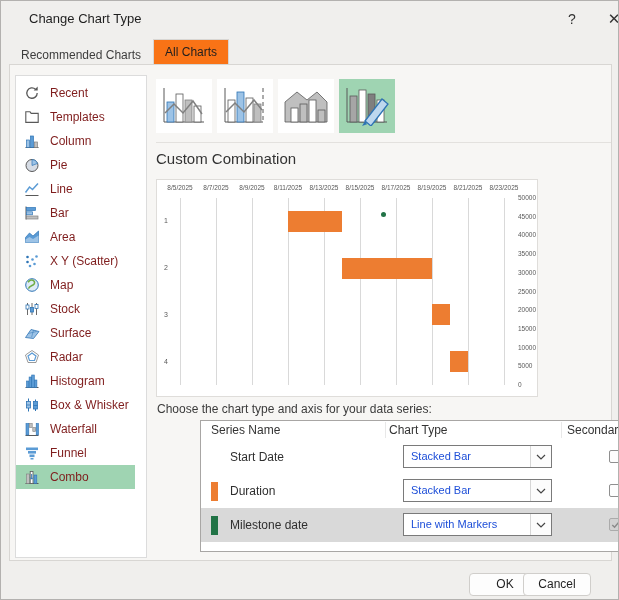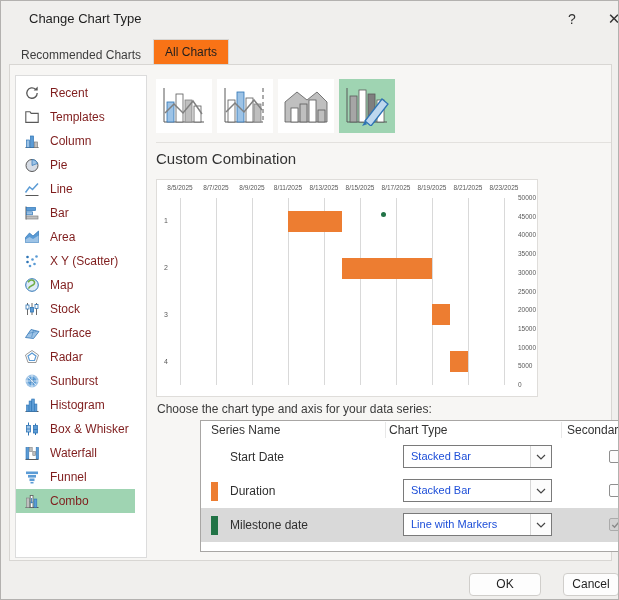--- a/index.html
+++ b/index.html
@@ -63,21 +63,21 @@
   .dd-label { position:absolute; left:7px; top:0; line-height:21px; font-size:11px; color:#1d4ed8; }
   .dd-btn { position:absolute; right:0; top:0; width:21px; height:100%; border-left:1px solid #d6d6d6; background:#fcfcfc; display:flex; align-items:center; justify-content:center; }
   .cb { position:absolute; left:408px; top:10px; width:13px; height:13px; background:#fdfdfd; border:1px solid #8f8f8f; border-radius:2px; }
   .cb svg { display:none; width:11px; height:11px; margin:0; }
   .cb.checked { background:#d2d2d2; border-color:#ababab; }
   .cb.checked svg { display:block; }
 
   
   .btn { position:absolute; top:572px; height:23px; background:#fdfdfd; border:1px solid #d0cecb; border-radius:4px; font-size:12px; color:#1f1f1f; text-align:center; line-height:21px; }
   .ok-btn { left:468px; width:72px; }
-  .cancel-btn { left:522px; width:56px;margin-left:40px; }
+  .cancel-btn { left:522px; width:68px; }
 </style>
 </head>
 <body>
 
 <div class="dialog">
 
   <div class="titlebar">
     <span class="title">Change Chart Type</span>
     <span class="tb-btn help-btn">?</span>
     <span class="tb-btn close-btn">✕</span>
@@ -204,31 +204,20 @@
           <span class="sb-label">Surface</span>
         </div>
       <div class="sb-item">
           <span class="sb-icon">
             <svg viewBox="0 0 16 16">
               <path d="M8 1.5L14.5 6 12 13.5H4L1.5 6z" fill="none" stroke="#808080" stroke-width=".8"></path>
               <path d="M8 4l4 3-1.5 4.5h-5L4 7z" fill="none" stroke="#5B9BD5" stroke-width="1.2"></path>
             </svg>
           </span>
           <span class="sb-label">Radar</span>
-        </div>
-      <div class="sb-item">
-          <span class="sb-icon">
-            <svg viewBox="0 0 16 16">
-              <circle cx="8" cy="8" r="6.5" fill="#9DC3E6"></circle>
-              <circle cx="8" cy="8" r="4.2" fill="#5B9BD5"></circle>
-              <circle cx="8" cy="8" r="2" fill="#2E74B5"></circle>
-              <path d="M8 1.5v13M1.5 8h13M3.5 3.5l9 9" stroke="#fff" stroke-width=".7"></path>
-            </svg>
-          </span>
-          <span class="sb-label">Sunburst</span>
         </div>
       <div class="sb-item">
           <span class="sb-icon">
             <svg viewBox="0 0 16 16">
               <path d="M1.5 14.5h13" stroke="#595959"></path>
               <rect x="2.5" y="8" width="2.6" height="6.5" fill="#5B9BD5" stroke="#2E74B5" stroke-width=".6"></rect>
               <rect x="5.1" y="4" width="2.6" height="10.5" fill="#5B9BD5" stroke="#2E74B5" stroke-width=".6"></rect>
               <rect x="7.7" y="2" width="2.6" height="12.5" fill="#5B9BD5" stroke="#2E74B5" stroke-width=".6"></rect>
               <rect x="10.3" y="7" width="2.6" height="7.5" fill="#5B9BD5" stroke="#2E74B5" stroke-width=".6"></rect>
             </svg>

